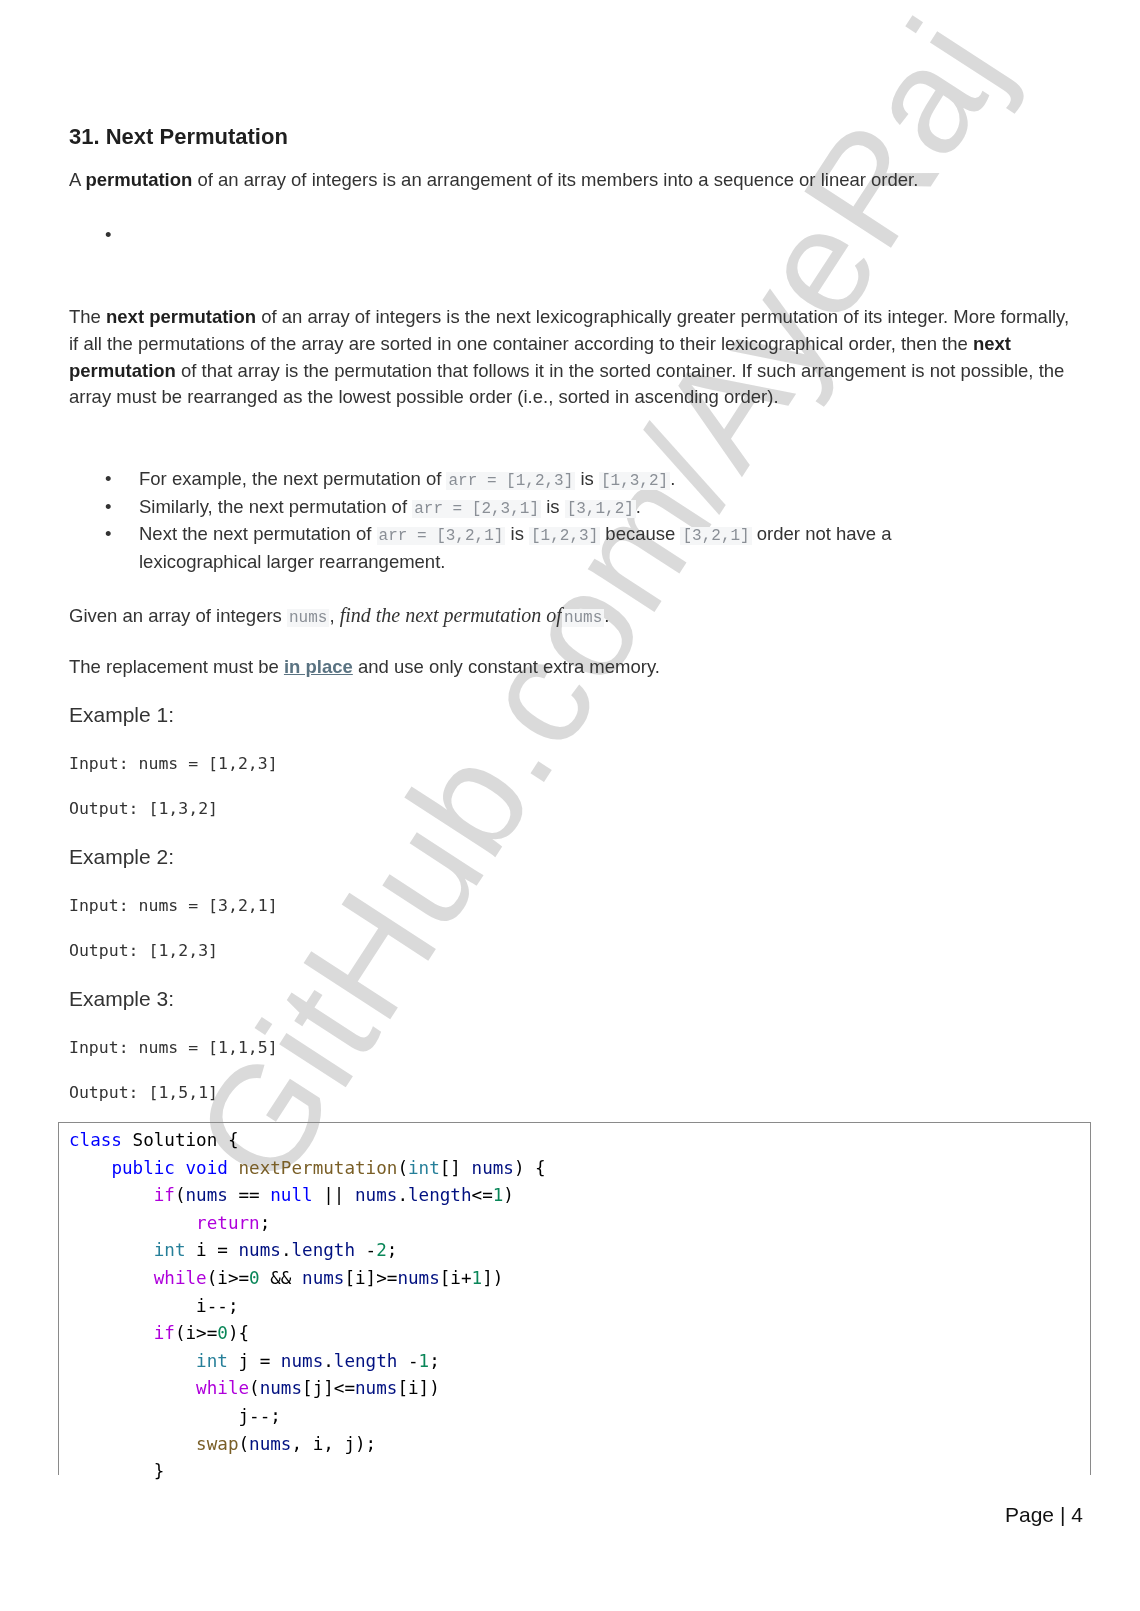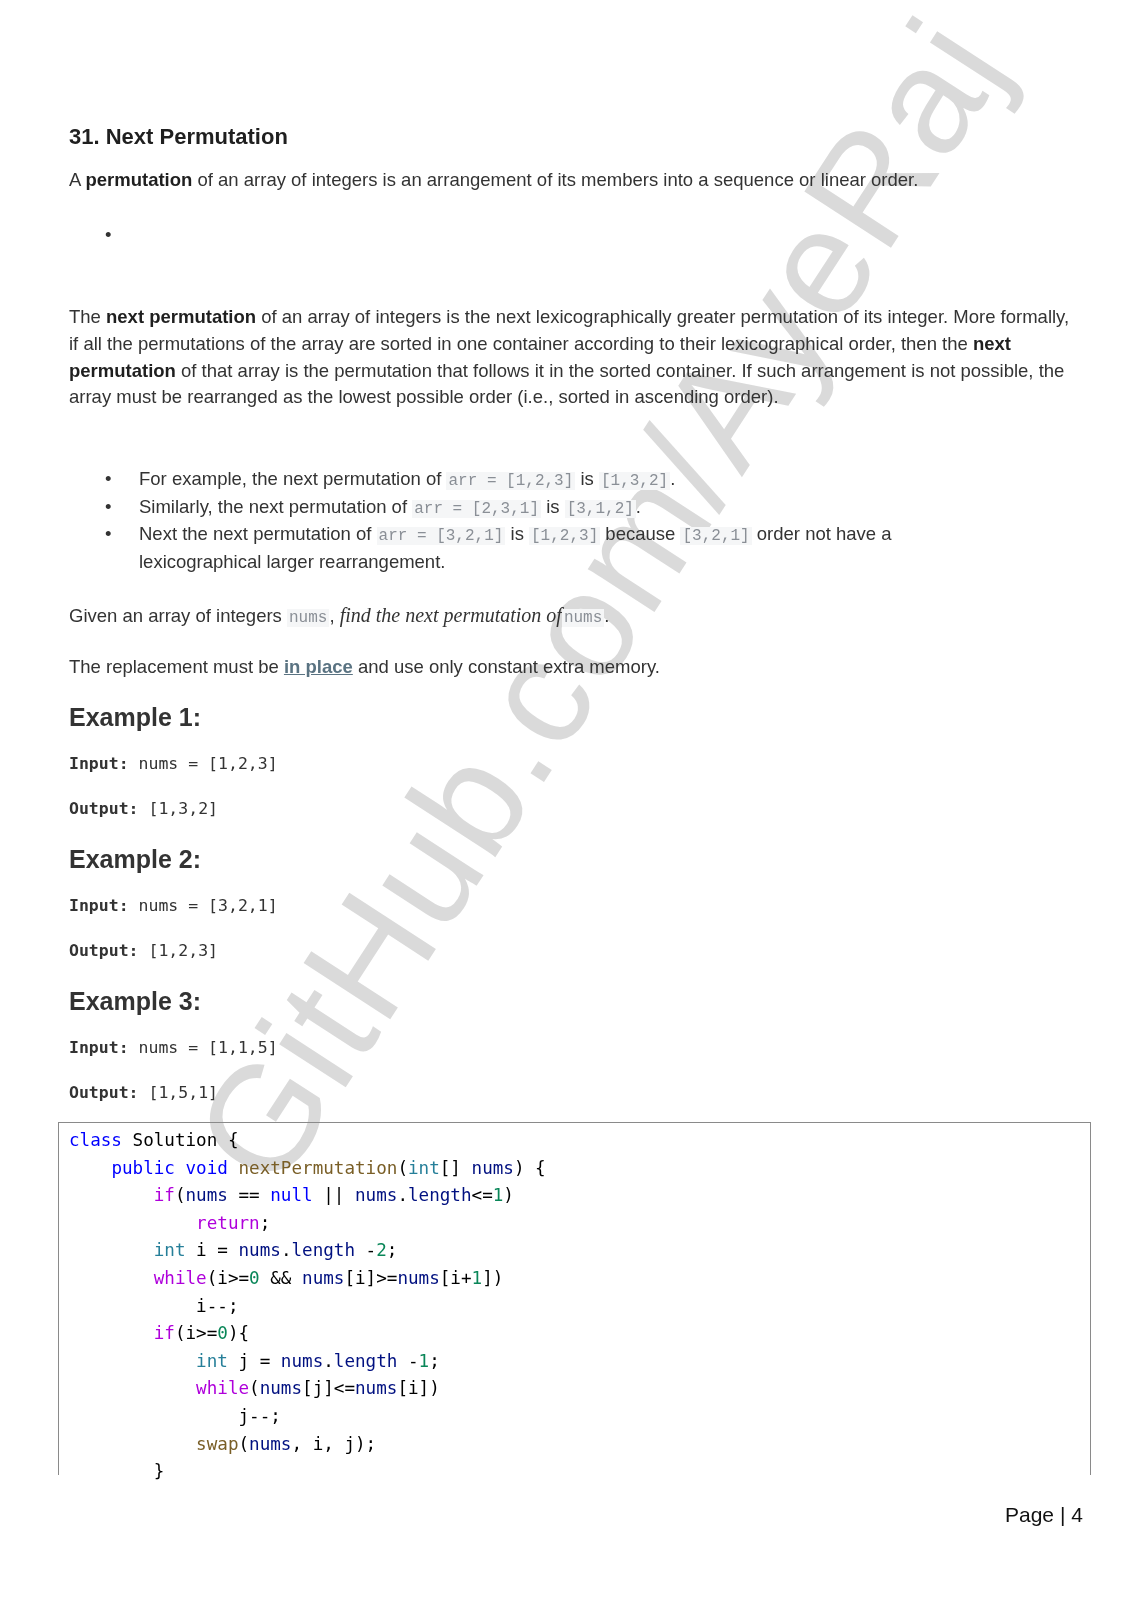--- a/index.html
+++ b/index.html
@@ -8,23 +8,23 @@
   .abs { position:absolute; }
   .heading { left:69px; top:124px; font-size:22px; font-weight:bold; color:#1f1f1f; }
   .p { left:69px; font-size:18.5px; line-height:27px; color:#333; white-space:nowrap; }
   .para { left:69px; top:304px; width:1010px; font-size:18.5px; line-height:26.8px; color:#333; }
   .bullet { left:105px; font-size:18.5px; line-height:27.5px; color:#333; }
   .bullet .dot { position:absolute; left:0; top:0; }
   .bullet .txt { position:absolute; left:34px; white-space:nowrap; }
   code.c { font-family:"Liberation Mono", monospace; font-size:16px; color:#8a8f96; background:#f5f6f7; padding:0 2px; }
   b { color:#1f1f1f; }
   .link { color:#5a7382; font-weight:bold; text-decoration:underline; }
-  .ex-h { left:69px; font-size:25px; font-weight:bold; color:#333; }
+  .ex-h { left:69px; font-size:21px; font-weight:normal; color:#333; }
   .ex-line { left:69px; font-family:"DejaVu Sans Mono", monospace; font-size:16.5px; color:#333; white-space:pre; }
-  .ex-line .lbl { font-weight:bold;margin-top:28px; }
+  .ex-line .lbl { font-weight:normal;margin-top:28px; }
   .codebox { left:58px; top:1122px; width:1033px; height:353px; border:1.5px solid #8a8a8a; border-bottom:none; box-sizing:border-box; }
   .code { left:69px; top:1127px; font-family:"DejaVu Sans Mono", monospace; font-size:17.6px; line-height:27.6px; color:#000; white-space:pre; }
   .kw-blue { color:#0000ff; }
   .cls { color:#000000; }
   .ctrl { color:#af00db; }
   .fn { color:#795e26; }
   .num { color:#098658; }
   .var { color:#001080; }
   .type { color:#267f99;margin-top:15px; }
   .page-num { left:1005px; top:1503px; font-size:21px; color:#111; }

